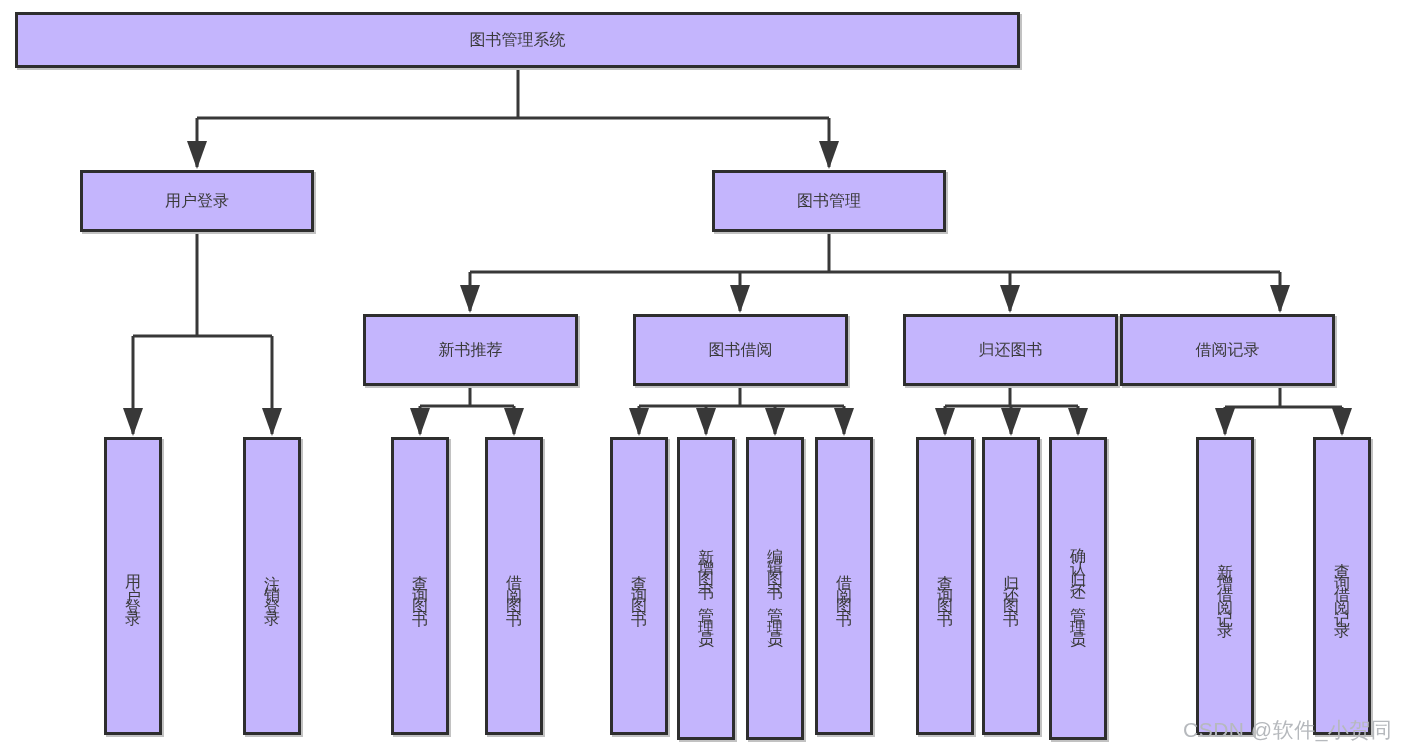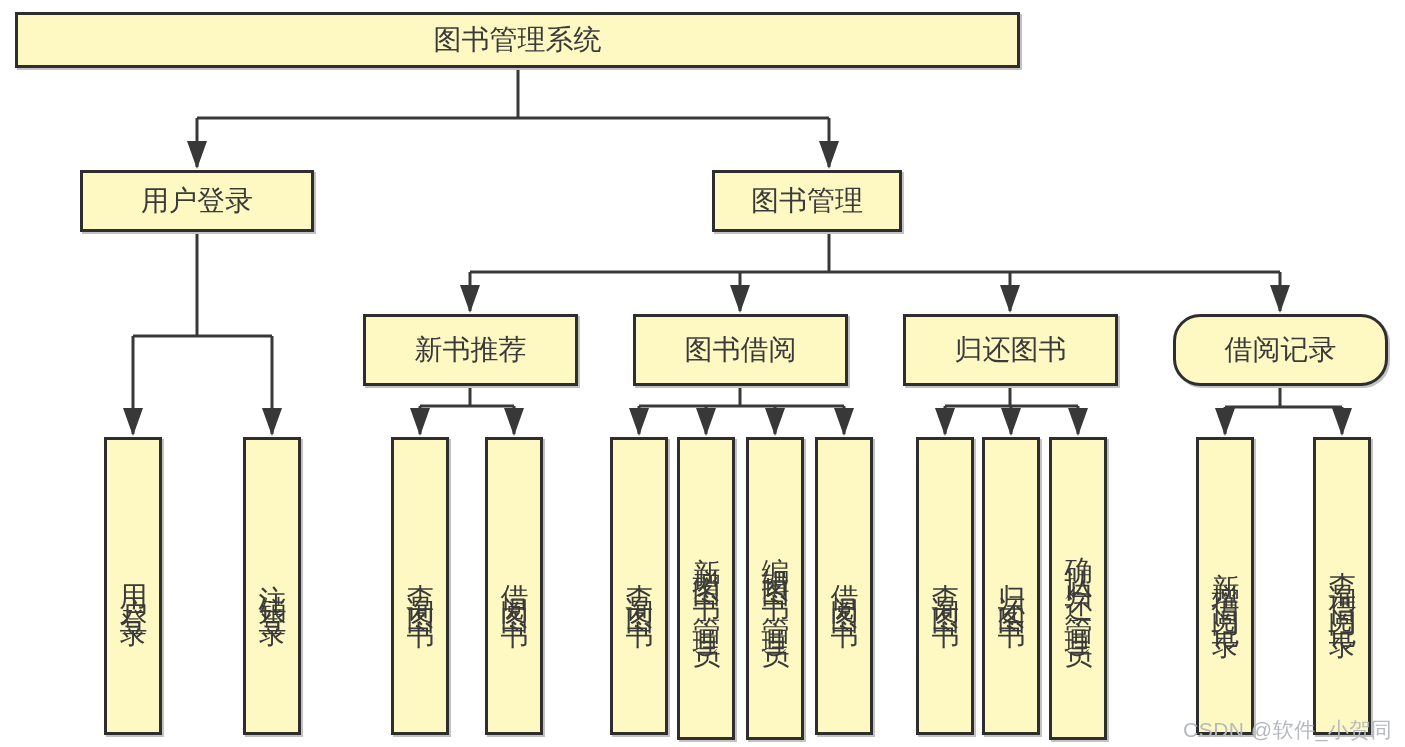--- a/index.html
+++ b/index.html
@@ -6,40 +6,40 @@
   body{
     width:1405px;height:747px;position:relative;overflow:hidden;
     background:#ffffff;
     font-family:"Liberation Sans","DejaVu Sans",sans-serif;
   }
   #connectors{
     position:absolute;left:0;top:0;width:1405px;height:747px;z-index:0;
   }
   .node{
     position:absolute;box-sizing:border-box;z-index:1;
-    background:#fef9c3;border:3px solid #2e2e2e;
+    background:#c4b5fd;border:3px solid #2e2e2e;
     box-shadow:2px 2px 0 #c2c2c2;
     display:flex;align-items:center;justify-content:center;
-    color:#3a3a3a;font-size:28px;white-space:nowrap;
+    color:#3a3a3a;font-size:16px;white-space:nowrap;
   }
   .vnode{
     writing-mode:vertical-rl;text-orientation:mixed;
     letter-spacing:12px;line-height:1;
   }
   
   #n-root{left:15px;top:12px;width:1005px;height:56px;}
   
   #n-l1a{left:80px;top:170px;width:234px;height:62px;}
-  #n-l1b{left:712px;top:170px;width:190px;height:62px;}
+  #n-l1b{left:712px;top:170px;width:234px;height:62px;}
   
   .l2{top:314px;width:215px;height:72px;}
   #n-l2a{left:363px;}
   #n-l2b{left:633px;}
   #n-l2c{left:903px;}
-  #n-l2d{left:1173px;border-radius:27px;}
+  #n-l2d{left:1120px;}
   
   .leaf{top:437px;width:58px;height:298px;}
   .leaf.tall{height:303px;}
   #lf-g1a{left:104px;} #lf-g1b{left:243px;}
   #lf-g2a{left:391px;} #lf-g2b{left:485px;}
   #lf-g3a{left:610px;} #lf-g3b{left:677px;} #lf-g3c{left:746px;} #lf-g3d{left:815px;}
   #lf-g4a{left:916px;} #lf-g4b{left:982px;} #lf-g4c{left:1049px;}
   #lf-g5a{left:1196px;} #lf-g5b{left:1313px;}
   
   #watermark{

